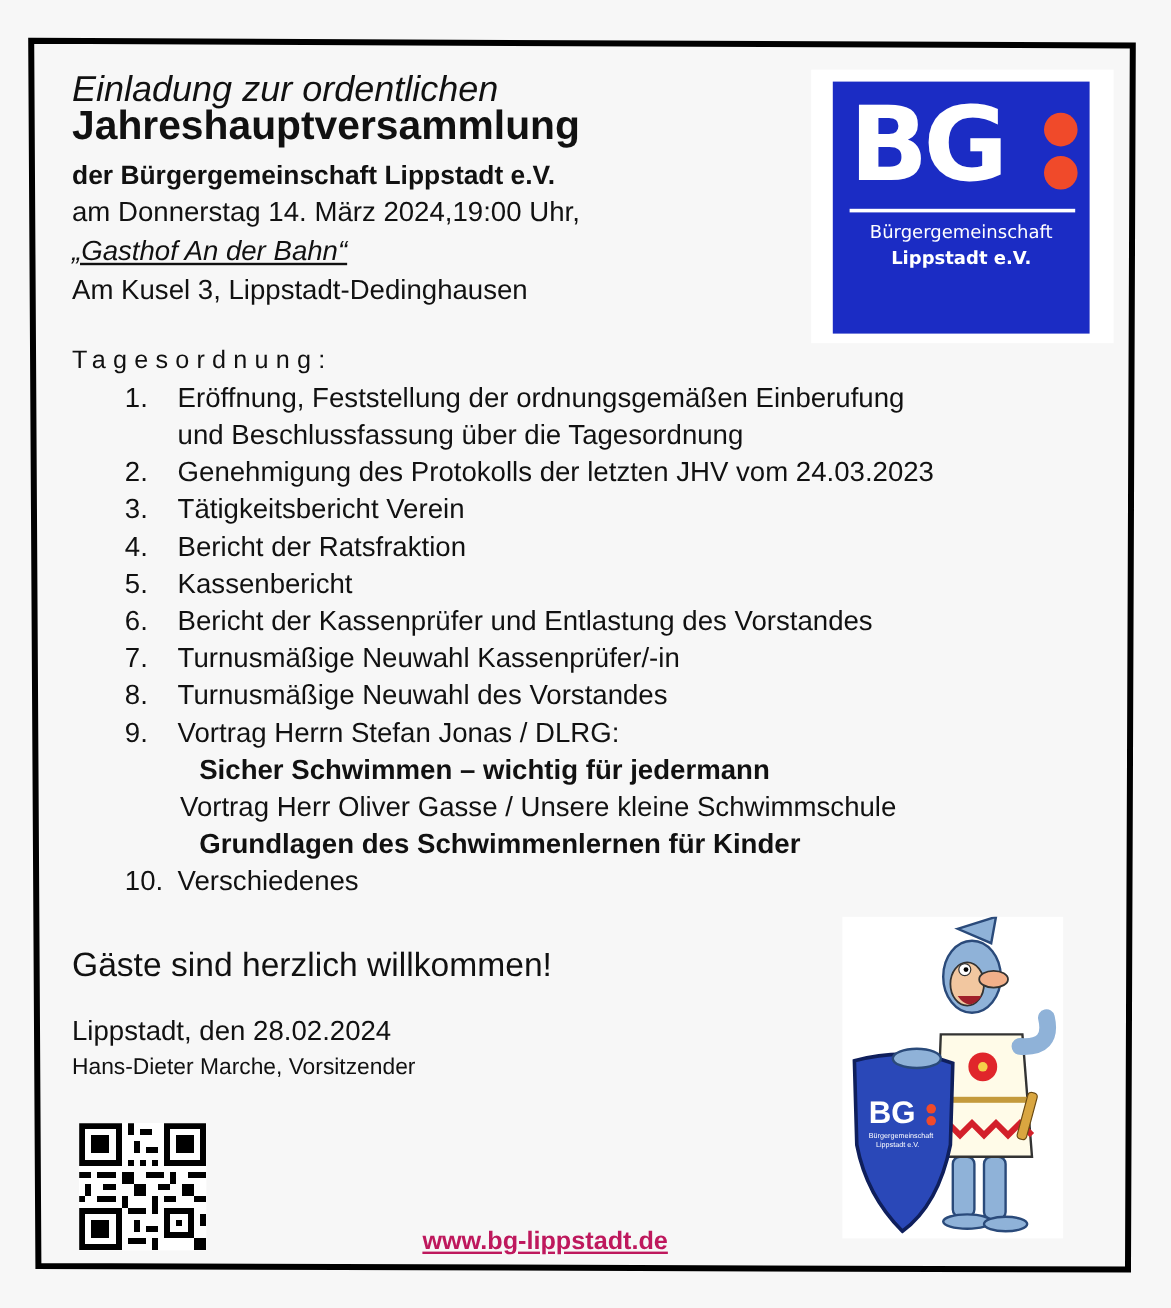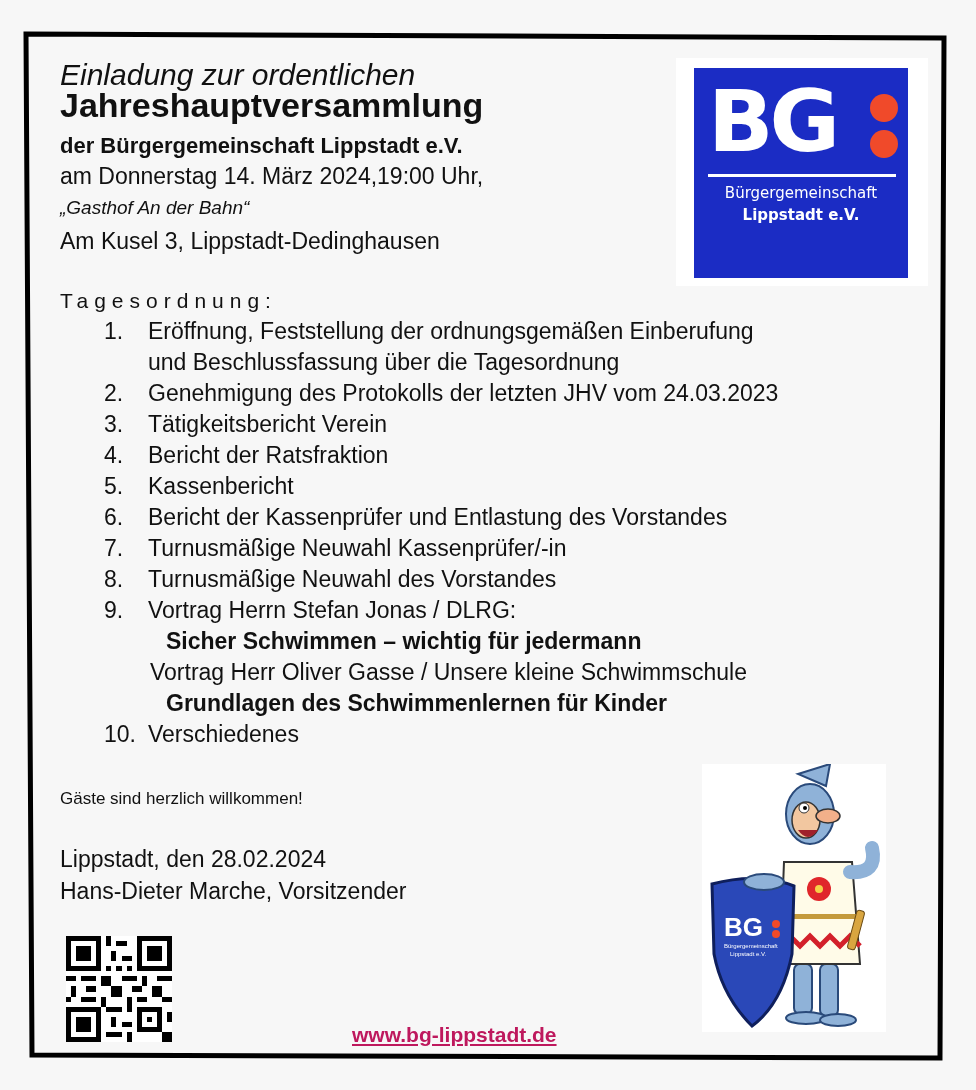--- a/index.html
+++ b/index.html
@@ -5,32 +5,32 @@
   html, body { margin:0; padding:0; }
   body { width:976px; height:1090px; background:#f7f7f7; position:relative; overflow:hidden;
          font-family:"Liberation Sans", sans-serif; color:#111; }
   .frame { position:absolute; left:0; top:0; width:976px; height:1090px; pointer-events:none; }
   .abs { position:absolute; }
   .t { white-space:nowrap; line-height:1; }
   .intro { left:60px; top:60px; font-size:30px;font-style:italic; }
   .title { left:60px; top:88px; font-size:34px; font-weight:bold; }
   .assoc { left:60px; top:135px; font-size:22px; font-weight:bold; }
   .date { left:60px; top:165px; font-size:23px; }
-  .venue { left:60px; top:198px; font-size:19px; font-style:italic; }
+  .venue { left:60px; top:198px; font-size:23px; font-style:italic;text-decoration:underline; }
   .addr { left:60px; top:230px; font-size:23px; }
   .agenda-h { left:60px; top:290px; font-size:21px; font-weight:normal; letter-spacing:6px; }
   .agenda { left:60px; top:320px; font-size:23px; width:880px; }
   .item { position:relative; height:31px; }
   .num { position:absolute; left:44px; width:40px; }
   .txt { position:absolute; left:88px; }
   .sub { position:absolute; left:90px; }
   .bold { font-weight:bold;margin-left:16px; }
-  .welcome { left:60px; top:790px; font-size:17px; }
+  .welcome { left:60px; top:790px; font-size:28px; }
   .place { left:60px; top:848px; font-size:23px; }
-  .sign { left:60px; top:880px; font-size:23px; }
+  .sign { left:60px; top:880px; font-size:19px; }
   .url { left:352px; top:1024px; font-size:21px; font-weight:bold; text-decoration:underline; }
   .logo-wrap { left:676px; top:58px; width:252px; height:228px; background:#fff; }
   .logo { position:absolute; left:18px; top:10px; width:214px; height:210px; background:#1b2cc4; }
   .logo .bg { position:absolute; left:14px; top:10px; font-size:86px; font-weight:bold; color:#fff;
               letter-spacing:-4px; font-family:"DejaVu Sans", sans-serif; line-height:1; }
   .dot { position:absolute; left:176px; width:28px; height:28px; border-radius:50%; background:#f04a2a; }
   .logo .rule { position:absolute; left:14px; top:106px; width:188px; height:3px; background:#fff; }
   .logo .l1 { position:absolute; left:0; width:214px; text-align:center; top:116px; color:#fff; font-size:15px;
               font-family:"DejaVu Sans", sans-serif; }
   .logo .l2 { position:absolute; left:0; width:214px; text-align:center; top:138px; color:#fff; font-size:15px;

